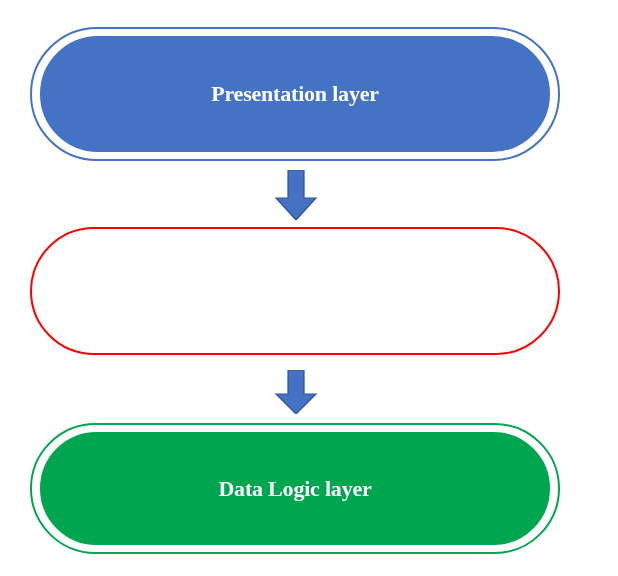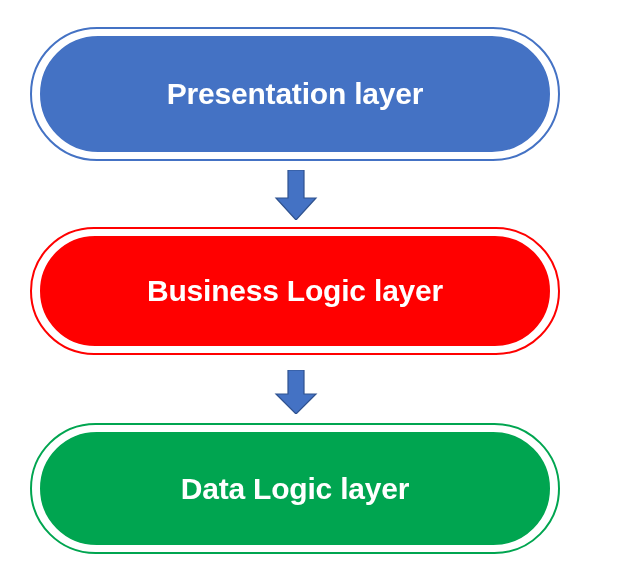--- a/index.html
+++ b/index.html
@@ -25,23 +25,23 @@
     box-sizing: border-box;
     display: flex;
     align-items: center;
     justify-content: center;
     border-radius: 999px;
     border: 2px solid #ffffff;   
     outline-offset: 0px;
   }
   .layer-label {
     color: #ffffff;
-    font-family: Liberation Sans, sans-serif;
+    font-family: Liberation Serif, serif;
     font-weight: bold;
-    font-size: 30px;
+    font-size: 22px;
     line-height: 1;
     letter-spacing: -0.2px;
     white-space: nowrap;
     user-select: none;
   }
 
   
   .layer-ring {
     position: absolute;
     box-sizing: border-box;
@@ -106,23 +106,20 @@
   </div>
 
   <div class="flow-arrow" id="arrow-1">
     <svg viewBox="0 0 48 50" xmlns="http://www.w3.org/2000/svg" preserveAspectRatio="none">
       <polygon points="16,0 32,0 32,28 44,28 24,50 4,28 16,28" fill="#4472C4" stroke="#2F528F" stroke-width="1.2" stroke-linejoin="miter"></polygon>
     </svg>
   </div>
 
   <div class="layer-ring" id="ring-business" style="border-color: rgb(255, 0, 0);"></div>
 
-  <div class="layer-node" id="node-business" style="background-color: rgb(255, 0, 0);">
-    <span class="layer-label">Business Logic layer</span>
-  </div>
 
   <div class="flow-arrow" id="arrow-2">
     <svg viewBox="0 0 48 44" xmlns="http://www.w3.org/2000/svg" preserveAspectRatio="none">
       <polygon points="16,0 32,0 32,24 44,24 24,44 4,24 16,24" fill="#4472C4" stroke="#2F528F" stroke-width="1.2" stroke-linejoin="miter"></polygon>
     </svg>
   </div>
 
   <div class="layer-ring" id="ring-data" style="border-color: rgb(0, 165, 80);"></div>
 
   <div class="layer-node" id="node-data" style="background-color: rgb(0, 165, 80);">

